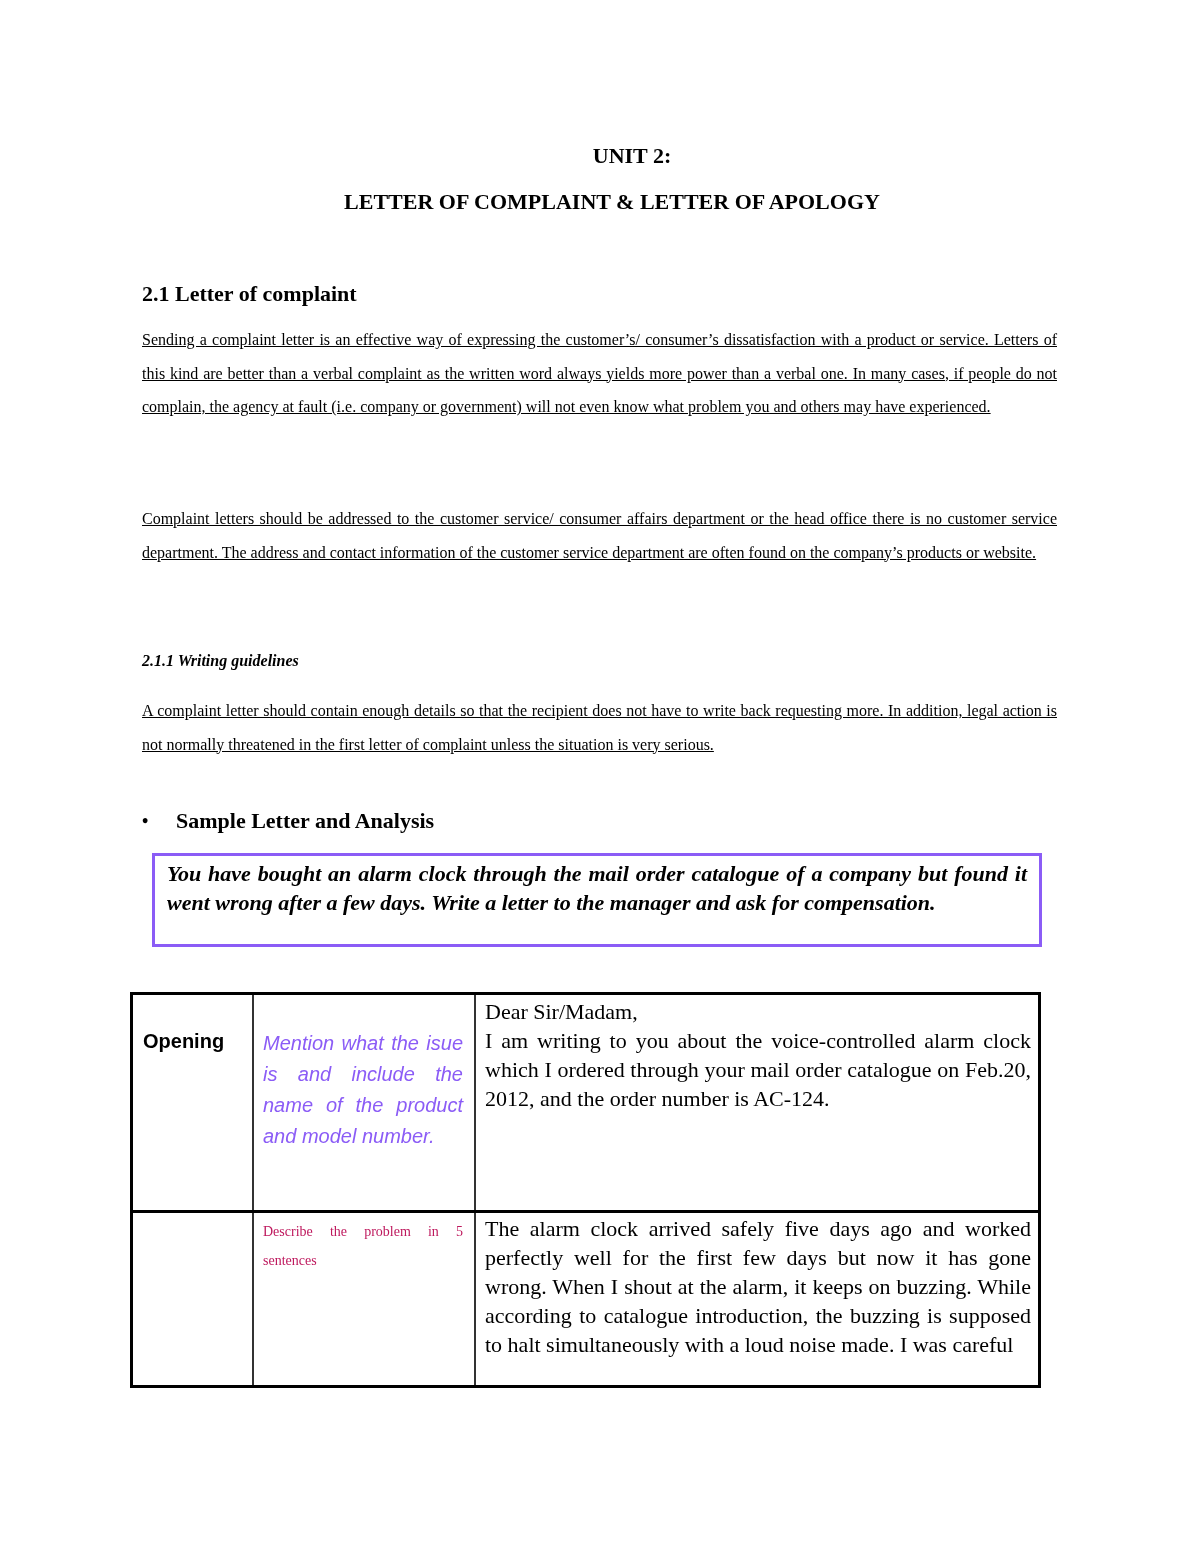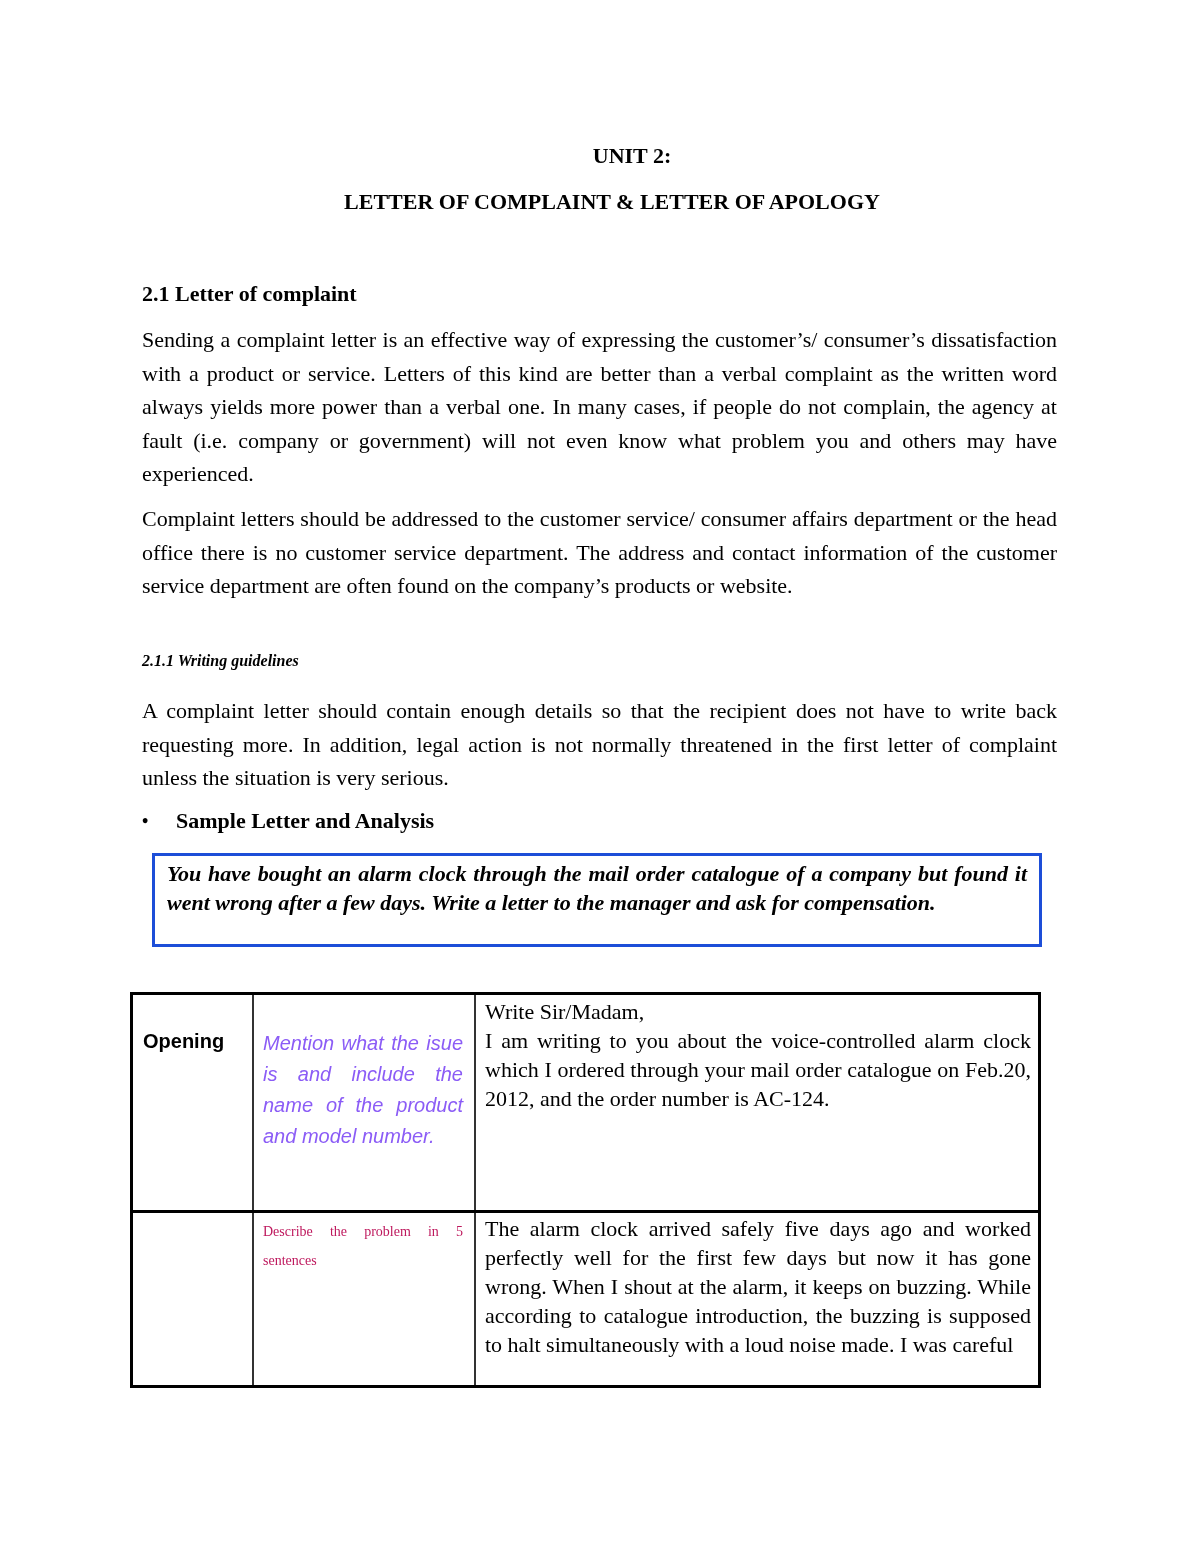--- a/index.html
+++ b/index.html
@@ -5,31 +5,31 @@
   html, body { margin: 0; padding: 0; background: #ffffff; }
   body { width: 1200px; height: 1553px; position: relative; overflow: hidden; color: #000; }
   .serif { font-family: "Liberation Serif", "DejaVu Serif", serif; }
   .sans { font-family: "Liberation Sans", "DejaVu Sans", sans-serif; }
 
   .unit-title { position: absolute; left: 0; width: 1200px; top: 143px; text-align: center; font-weight: bold; font-size: 22px; margin-left: 32px; }
   .main-title { position: absolute; left: 0; width: 1200px; top: 189px; text-align: center; font-weight: bold; font-size: 22px; padding-left: 12px; }
 
   .section-heading { position: absolute; left: 142px; top: 281px; font-weight: bold; font-size: 22px; }
 
-  .para { position: absolute; left: 142px; width: 915px; font-size: 22px; line-height: 33.5px; text-align: justify; }
+  .para { position: absolute; left: 142px; width: 915px; font-size: 16px; line-height: 33.5px; text-align: justify; text-decoration: underline; }
   .para.p1 { top: 323px; }
   .para.p2 { top: 502px; }
   .para.p3 { top: 694px; }
 
   .sub-heading { position: absolute; left: 142px; top: 652px; font-weight: bold; font-style: italic; font-size: 16px; }
 
   .bullet-row { position: absolute; left: 142px; top: 808px; font-size: 22px; font-weight: bold; display: flex; align-items: center; }
   .bullet-row .bullet { width: 34px; font-size: 18px; }
 
-  .prompt-box { position: absolute; left: 152px; top: 853px; width: 884px; height: 88px; border: 3px solid #1d4ed8; box-sizing: content-box; }
+  .prompt-box { position: absolute; left: 152px; top: 853px; width: 884px; height: 88px; border: 3px solid #8b5cf6; box-sizing: content-box; }
   .prompt-box .txt { position: absolute; left: 12px; right: 12px; top: 4px; font-size: 22px; line-height: 28.5px; font-weight: bold; font-style: italic; text-align: justify; }
 
   .table { position: absolute; left: 130px; top: 992px; width: 911px; height: 396px; border: 3px solid #000; box-sizing: border-box; }
   .table .vline { position: absolute; top: 0; bottom: 0; width: 2px; background: #333; }
   .table .vline.v1 { left: 119px; }
   .table .vline.v2 { left: 341px; }
   .table .hline { position: absolute; left: 0; right: 0; top: 215px; height: 3px; background: #000; }
 
   .cell { position: absolute; box-sizing: border-box; }
   .c-label-1 { left: 10px; top: 35px; font-weight: bold; font-size: 20px; }
@@ -65,21 +65,21 @@
   </div>
 
   <div class="table">
     <div class="vline v1"></div>
     <div class="vline v2"></div>
     <div class="hline"></div>
 
     <div class="cell c-label-1 sans">Opening</div>
     <div class="cell c-guide-1 sans">Mention what the isue is and include the name of the product and model number.</div>
     <div class="cell c-text-1 serif">
-      <span class="line">Write Sir/Madam,</span>
+      <span class="line">Dear Sir/Madam,</span>
       <span class="line">I am writing to you about the voice-controlled alarm clock which I ordered through your mail order catalogue on Feb.20, 2012, and the order number is AC-124.</span>
     </div>
 
     <div class="cell c-guide-2 serif">Describe the problem in 5 sentences</div>
     <div class="cell c-text-2 serif">The alarm clock arrived safely five days ago and worked perfectly well for the first few days but now it has gone wrong. When I shout at the alarm, it keeps on buzzing. While according to catalogue introduction, the buzzing is supposed to halt simultaneously with a loud noise made. I was careful</div>
   </div>
 
 </div>
 
 </body></html>

